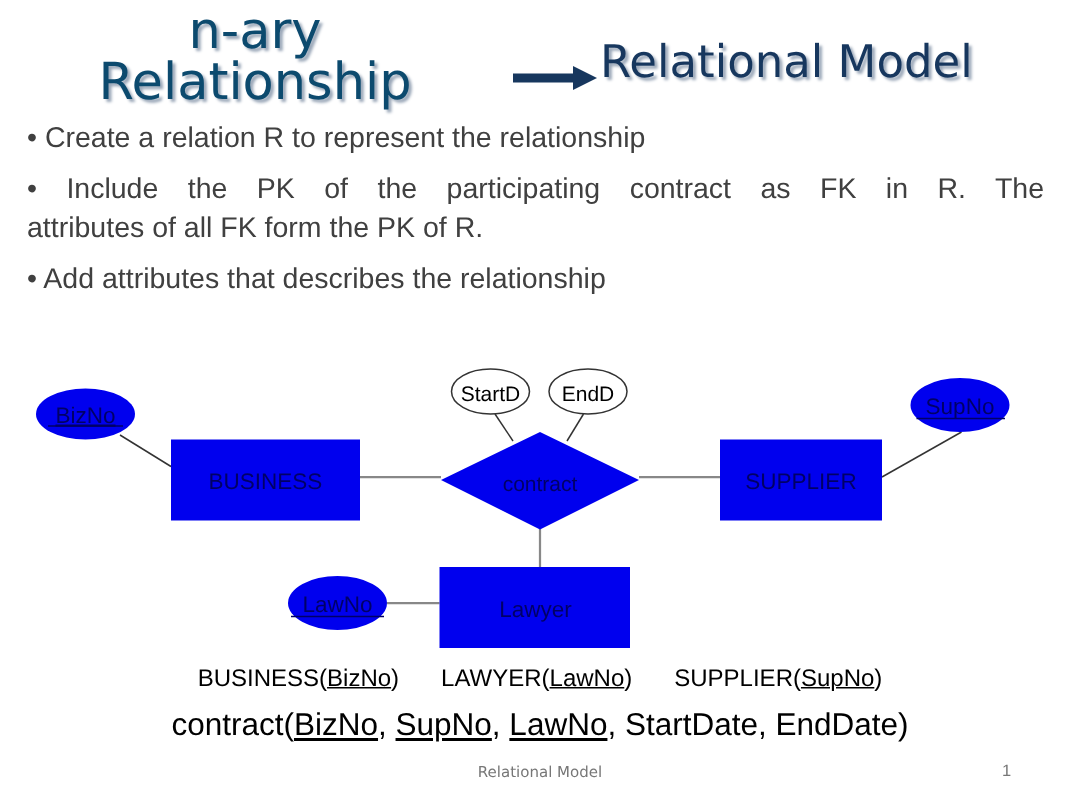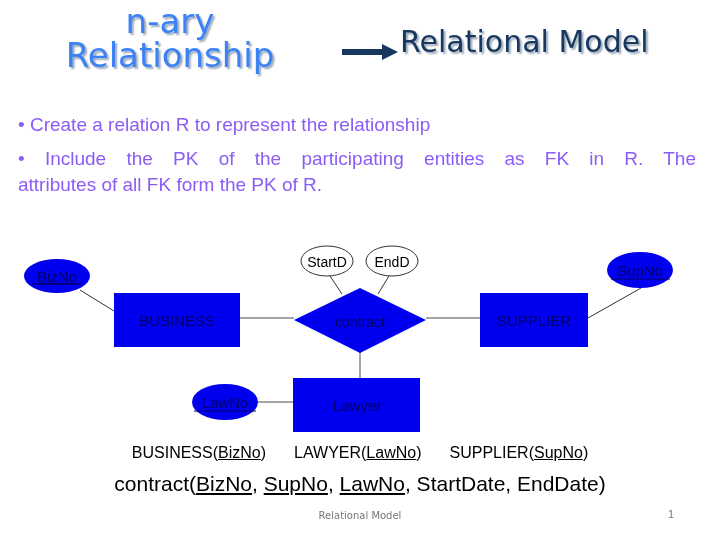--- a/index.html
+++ b/index.html
@@ -1,22 +1,22 @@
 <!DOCTYPE html>
 <html><head>
 <meta charset="utf-8">
 <style>
   html, body { margin:0; padding:0; }
   body { width:720px; height:540px; background:#ffffff; position:relative; overflow:hidden; font-family:"Liberation Sans", sans-serif; }
-  .title-left { position:absolute; left:0; top:0; width:340px; text-align:center; color:#3b82f6; font-family:"DejaVu Sans", sans-serif; font-size:34px; line-height:38px; text-shadow:2px 2px 2px #9aa7b8; }
+  .title-left { position:absolute; left:0; top:0; width:340px; text-align:center; color:#0c4a6e; font-family:"DejaVu Sans", sans-serif; font-size:34px; line-height:38px; text-shadow:2px 2px 2px #9aa7b8; }
   .title-left .l1 { display:block; margin-top:2px; }
   .title-left .l2 { display:block; margin-top:-4px;text-align:center; }
   .arrow { position:absolute; left:342px; top:42px; }
   .title-right { position:absolute; left:400px; top:24px; color:#17375e; font-family:"DejaVu Sans", sans-serif; font-size:30px; text-shadow:2px 2px 2px #9aa7b8; white-space:nowrap; }
-  .bullets { position:absolute; left:18px; top:112px; width:678px; font-size:19px; line-height:26px; color:#8b5cf6; }
+  .bullets { position:absolute; left:18px; top:80px; width:678px; font-size:19px; line-height:26px; color:#404040; }
   .bullets .b { margin-bottom:8px; text-align:justify; }
   .bullets .b.single { text-align:left; }
   .bullets .b.justify { text-align-last:left; }
   .bullets .b.justify .firstline { display:block; text-align:justify; text-align-last:justify; }
   svg.diagram { position:absolute; left:0; top:0; }
   .schema { position:absolute; left:0; width:720px; text-align:center; font-size:16px; }
   .schema1 { top:444px; color:#000; }
   .schema2 { top:472px; color:#000000; font-size:21px; }
   .schema span.gap { display:inline-block; width:28px; }
   .u { text-decoration:underline; }
@@ -37,22 +37,26 @@
 </svg>
 
 <div class="title-right">Relational Model</div>
 
 <div class="bullets">
   <div class="b single">
     <span>•</span>
     <span>Create a relation R to represent the relationship</span>
   </div>
   <div class="b justify">
-    <span class="firstline"><span>•</span> <span>Include the PK of the participating entities as FK in R. The</span></span>
+    <span class="firstline"><span>•</span> <span>Include the PK of the participating contract as FK in R. The</span></span>
     <span>attributes of all FK  form the PK of R.</span>
+  </div>
+  <div class="b single">
+    <span>•</span>
+    <span>Add attributes that describes the relationship</span>
   </div>
 </div>
 
 <svg class="diagram" width="720" height="540" font-family="Liberation Sans, sans-serif">
 
   <line x1="80" y1="290" x2="114" y2="311" stroke="#333" stroke-width="1"></line>
   <line x1="240" y1="318" x2="294" y2="318" stroke="#888" stroke-width="1.5"></line>
   <line x1="426" y1="318" x2="480" y2="318" stroke="#888" stroke-width="1.5"></line>
   <line x1="588" y1="318" x2="641" y2="288" stroke="#333" stroke-width="1"></line>
   <line x1="330" y1="276" x2="342" y2="294" stroke="#333" stroke-width="1"></line>

